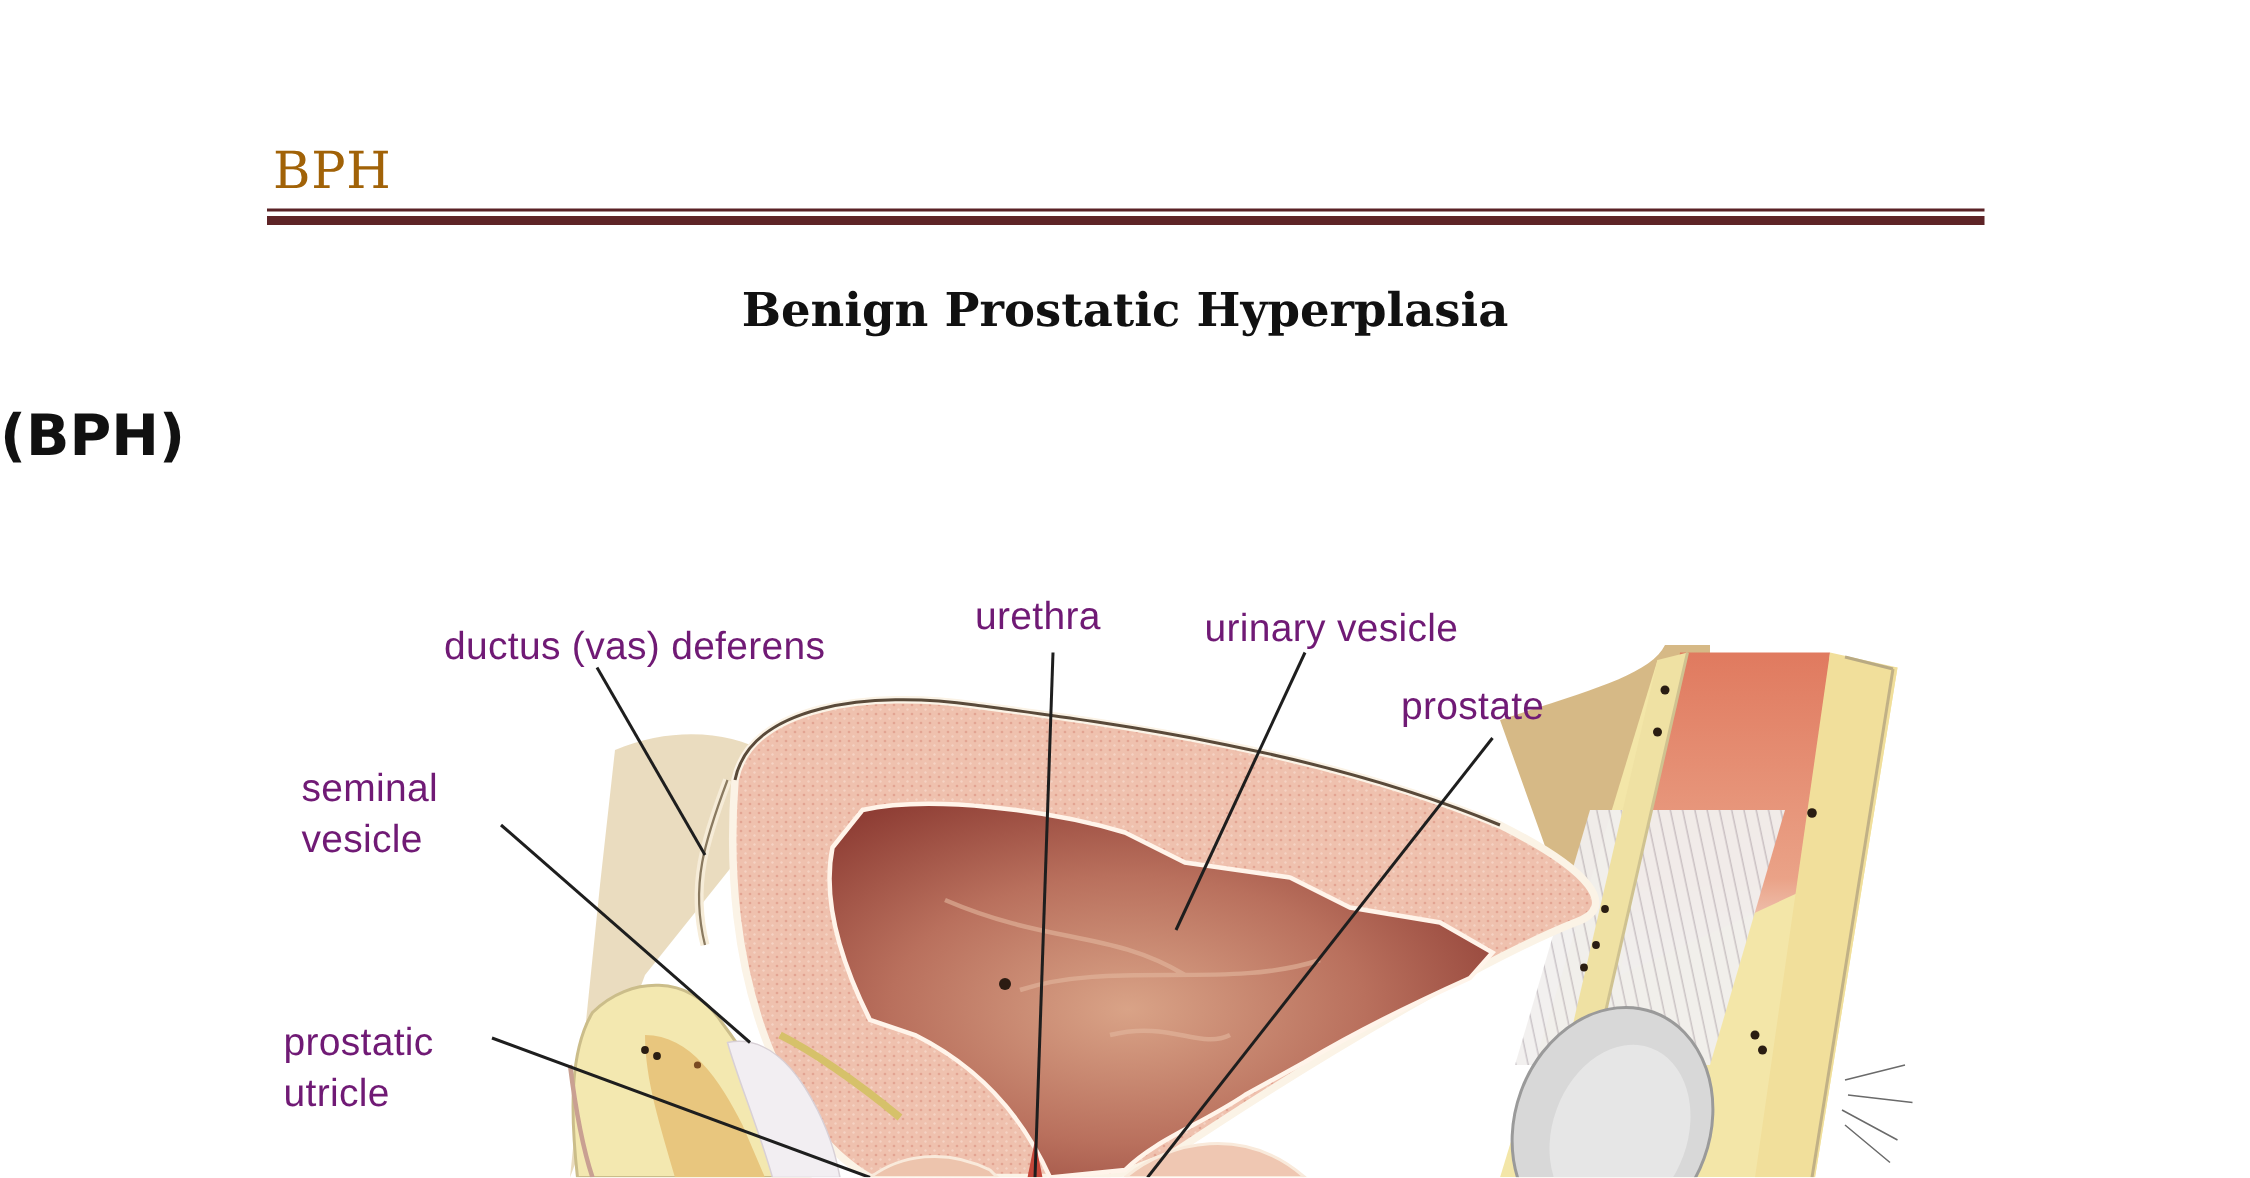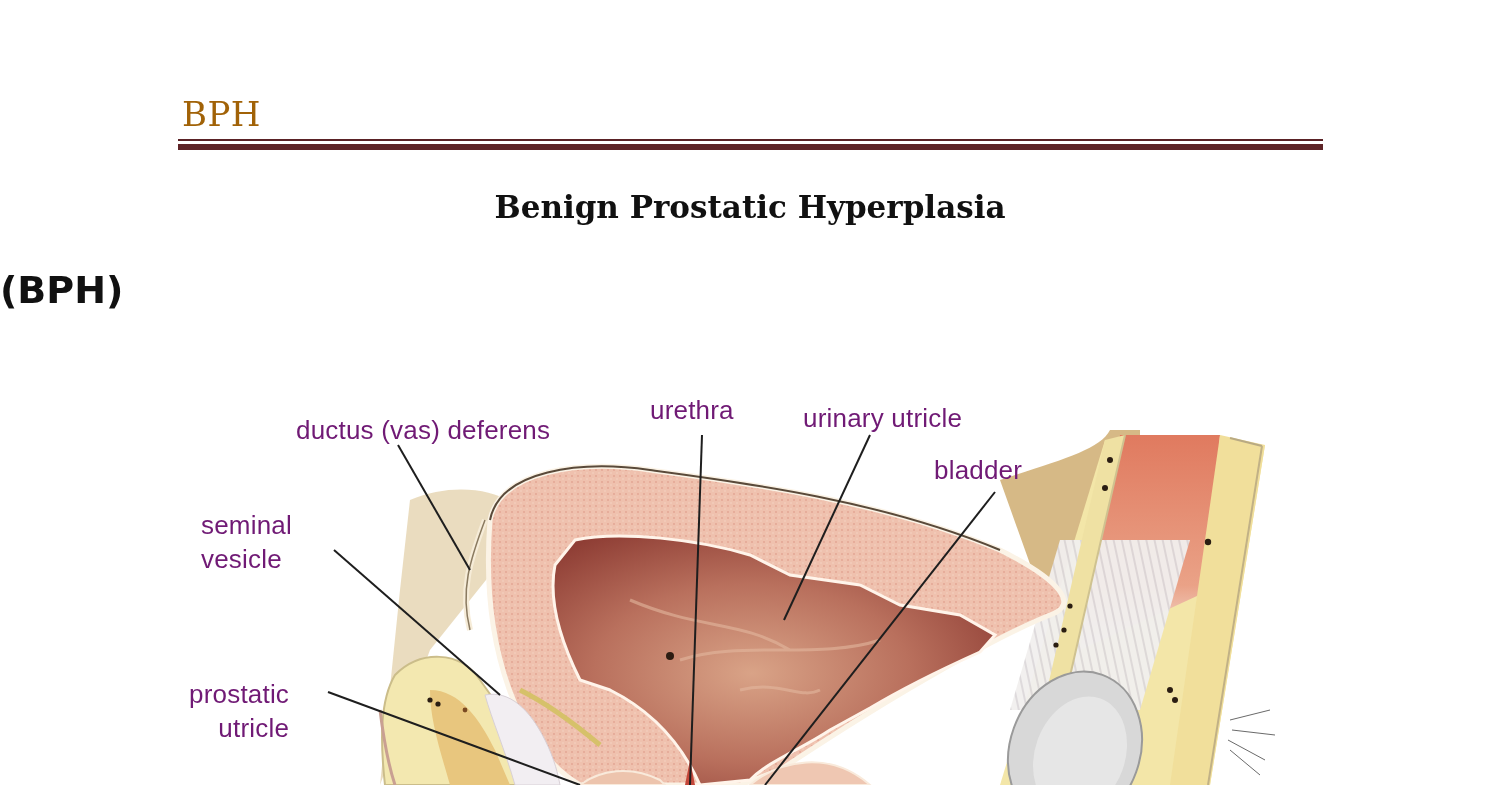--- a/index.html
+++ b/index.html
@@ -186,21 +186,21 @@
       <line x1="148" y1="302" x2="400" y2="395" stroke="#1e1e1e" stroke-width="2"></line>
       <line x1="522" y1="45" x2="510" y2="395" stroke="#1e1e1e" stroke-width="2"></line>
       <line x1="690" y1="45" x2="604" y2="230" stroke="#1e1e1e" stroke-width="2"></line>
       <line x1="815" y1="102" x2="585" y2="395" stroke="#1e1e1e" stroke-width="2"></line>
 
       <path d="M1050 330 L 1090 320 M1052 340 L 1095 345 M1048 350 L 1085 370 M1050 360 L 1080 385" stroke="#6a6a6a" stroke-width="1" fill="none"></path>
     </svg>
 
     <div class="fig-label" style="left:116px; top:24px;">ductus (vas) deferens</div>
     <div class="fig-label" style="left:470px; top:4px;">urethra</div>
-    <div class="fig-label" style="left:623px; top:12px;">urinary utricle</div>
-    <div class="fig-label" style="left:754px; top:64px;">bladder</div>
+    <div class="fig-label" style="left:623px; top:12px;">urinary vesicle</div>
+    <div class="fig-label" style="left:754px; top:64px;">prostate</div>
     <div class="fig-label" style="left:21px; top:118px; line-height:34px;">seminal
 vesicle</div>
-    <div class="fig-label" style="left:9px; top:287px; line-height:34px;text-align:right;">prostatic
+    <div class="fig-label" style="left:9px; top:287px; line-height:34px;">prostatic
 utricle</div>
   </div>
 
 </div>
 
 </body></html>

